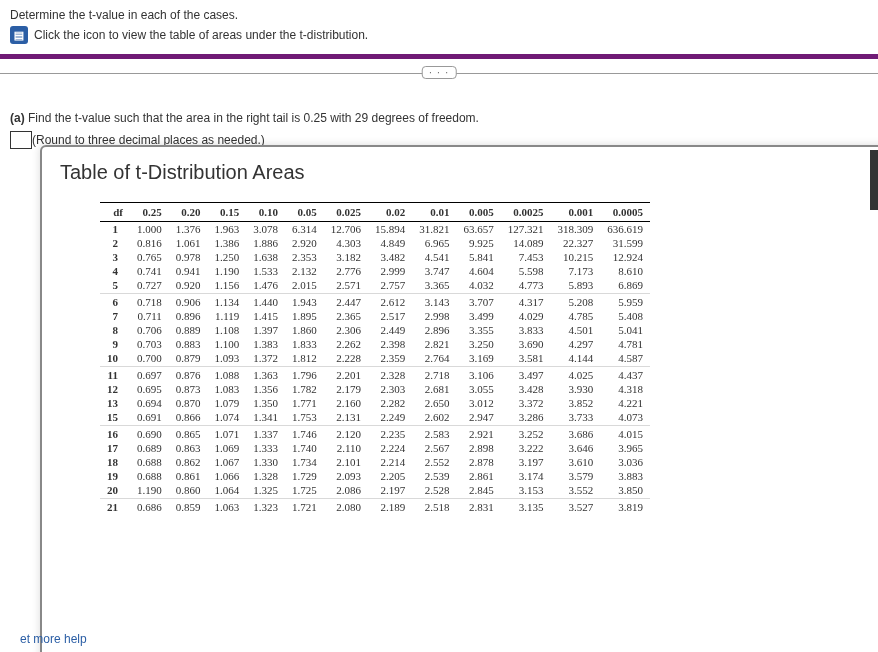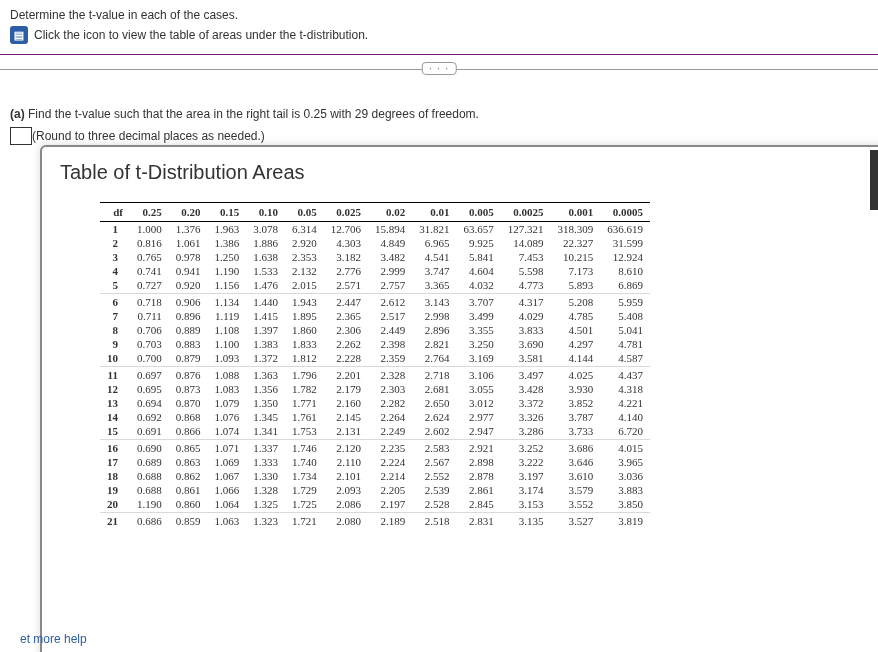--- a/index.html
+++ b/index.html
@@ -8,21 +8,21 @@
     font-size: 12px;
     color: #333;
     background: #fff;
     width: 878px;
     height: 652px;
     overflow: hidden;
     position: relative;
   }
   .top-instructions {
     padding: 8px 10px 10px 10px;
-    border-bottom: 1px solid #701a75;
+    border-bottom: 5px solid #701a75;
   }
   .instr-line1 { font-size: 12px; margin-bottom: 4px; }
   .instr-line2 { display: flex; align-items: center; gap: 6px; font-size: 12px; }
   .table-icon {
     width: 18px; height: 18px;
     background: #2b5ea5;
     border-radius: 3px;
     display: inline-flex;
     align-items: center; justify-content: center;
     color: #fff;
@@ -361,49 +361,34 @@
             <td>1.350</td>
             <td>1.771</td>
             <td>2.160</td>
             <td>2.282</td>
             <td>2.650</td>
             <td>3.012</td>
             <td>3.372</td>
             <td>3.852</td>
             <td>4.221</td>
           </tr>
-          <tr>
-            <td>14</td>
-            <td>0.692</td>
-            <td>0.868</td>
-            <td>1.076</td>
-            <td>1.345</td>
-            <td>1.761</td>
-            <td>2.145</td>
-            <td>2.264</td>
-            <td>2.624</td>
-            <td>2.977</td>
-            <td>3.326</td>
-            <td>3.787</td>
-            <td>4.140</td>
-          </tr>
           <tr class="groupend">
             <td>15</td>
             <td>0.691</td>
             <td>0.866</td>
             <td>1.074</td>
             <td>1.341</td>
             <td>1.753</td>
             <td>2.131</td>
             <td>2.249</td>
             <td>2.602</td>
             <td>2.947</td>
             <td>3.286</td>
             <td>3.733</td>
-            <td>6.720</td>
+            <td>4.073</td>
           </tr>
           <tr class="groupstart">
             <td>16</td>
             <td>0.690</td>
             <td>0.865</td>
             <td>1.071</td>
             <td>1.337</td>
             <td>1.746</td>
             <td>2.120</td>
             <td>2.235</td>

